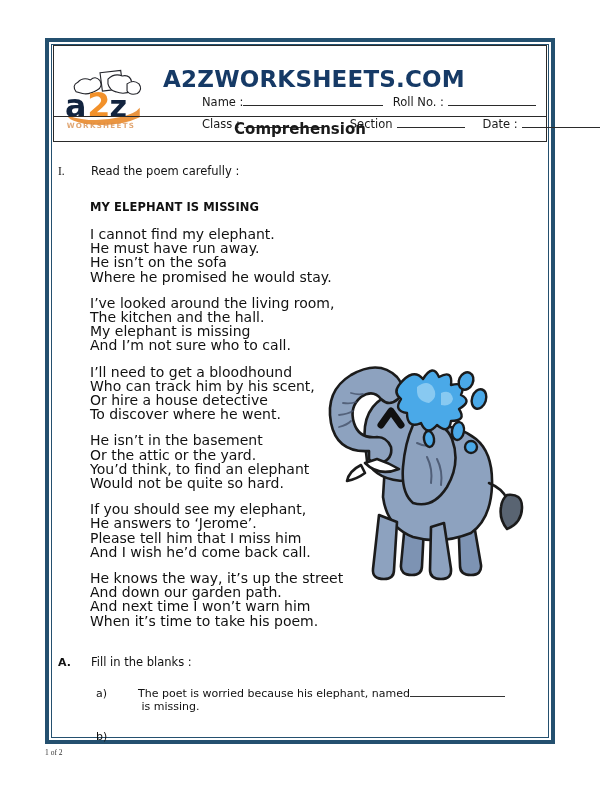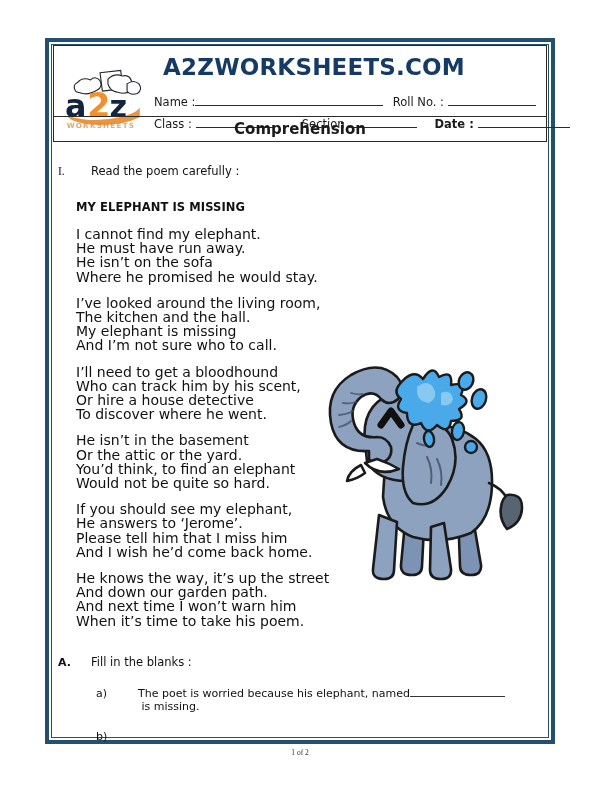--- a/index.html
+++ b/index.html
@@ -53,21 +53,21 @@
     border: 1px solid #2a2a2a;
     box-sizing: border-box;
     height: 97px;
   }
   .brand-title {
     text-align: center;
     font-size: 23px;
     font-weight: bold;
     color: #163a66;
     letter-spacing: 0.2px;
-    padding-top: 10px;
+    padding-top: 22px;
     padding-left: 28px;
     line-height: 1;
   }
   .logo {
     position: absolute;
     left: 6px;
     top: 22px;
     width: 88px;
     height: 62px;
   }
@@ -77,21 +77,21 @@
     right: 6px;
     top: 48px;
     font-size: 11.5px;
     color: #1a1a1a;
   }
   .field-row {
     display: flex;
     align-items: baseline;
     height: 22px;
   }
-  .field-label { white-space: nowrap; }
+  .field-label { white-space: nowrap; margin-left: 48px; }
   .rule {
     border-bottom: 1px solid #2b2b2b;
     height: 11px;
     margin: 0 4px;
   }
   .divider-line {
     position: absolute;
     left: 0;
     right: 0;
     top: 70px;
@@ -132,21 +132,21 @@
     color: #111;
   }
   .q-num.alpha { font-family: "DejaVu Sans", sans-serif; font-weight: bold; font-size: 11px;}
   .q-text {
     font-weight: normal;
     font-size: 11.5px;
   }
 
   .poem-block {
     margin-top: 22px;
-    padding-left: 23px;
+    padding-left: 37px;
   }
   .poem-title {
     font-weight: bold;
     font-size: 11.5px;
     letter-spacing: 0.1px;
     margin-bottom: 13px;
   }
   .stanza {
     margin-bottom: 12px;
     font-size: 14px;
@@ -186,21 +186,20 @@
     height: 250px;
     pointer-events: none;
   }
 
   
   .footer {
     position: absolute;
     left: 45px;
     width: 510px;
     top: 748px;
-    text-align: center;
     font-size: 7.5px;
     color: #333;
     font-family: "Liberation Serif", serif;
   }
 </style>
 </head>
 <body>
 
 <div class="page-frame">
   <div class="page-frame-inner"></div>
@@ -239,21 +238,21 @@
         <span class="field-label">Name :</span>
         <span class="rule" style="flex:1 1 auto; margin-left:0;"></span>
         <span class="field-label" style="margin-left:6px;">Roll No. :</span>
         <span class="rule" style="width:88px; flex:0 0 88px;"></span>
       </div>
       <div class="field-row">
         <span class="field-label">Class :</span>
         <span class="rule" style="width:78px; flex:0 0 78px;"></span>
         <span class="field-label" style="margin-left:24px;">Section</span>
         <span class="rule" style="width:68px; flex:0 0 68px;"></span>
-        <span class="field-label" style="margin-left:14px;font-weight:bold;">Date :</span>
+        <span class="field-label" style="margin-left:14px;">Date :</span>
         <span class="rule" style="width:92px; flex:0 0 92px;"></span>
       </div>
     </div>
 
     <div class="divider-line"></div>
     <div class="subject-title">Comprehension</div>
   </div>
 
   <div class="body-area">
 
@@ -352,21 +351,21 @@
         <div>He isn’t in the basement</div>
         <div>Or the attic or the yard.</div>
         <div>You’d think, to find an elephant</div>
         <div>Would not be quite so hard.</div>
       </div>
 
       <div class="stanza">
         <div>If you should see my elephant,</div>
         <div>He answers to ‘Jerome’.</div>
         <div>Please tell him that I miss him</div>
-        <div>And I wish he’d come back home.</div>
+        <div>And I wish he’d come back call.</div>
       </div>
 
       <div class="stanza">
         <div>He knows the way, it’s up the street</div>
         <div>And down our garden path.</div>
         <div>And next time I won’t warn him</div>
         <div>When it’s time to take his poem.</div>
       </div>
     </div>
 

